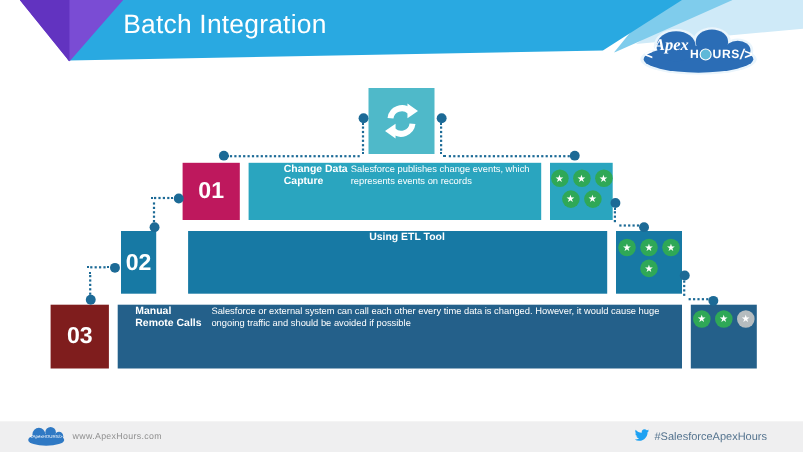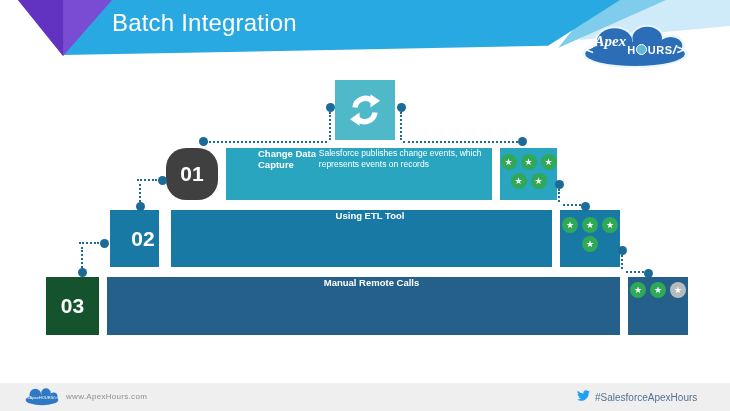--- a/index.html
+++ b/index.html
@@ -104,53 +104,54 @@
       <g fill="none" stroke="#ffffff" stroke-width="6.5">
         <path d="M12 21 A 12.5 12.5 0 0 1 33 13.5"></path>
         <path d="M36 27 A 12.5 12.5 0 0 1 15 34.5"></path>
       </g>
       <polygon points="30.5,5 30.5,21 42,13" fill="#ffffff"></polygon>
       <polygon points="17.5,43 17.5,27 6,35" fill="#ffffff"></polygon>
     </svg>
   </div>
 
   <div id="pyramid">
-      <div class="tier-num" style="left: 166px; top: 148px; width: 52px; height: 52px; background: #404040; border-radius: 20px;">01</div>
+      <div class="tier-num" style="left: 166px; top: 148px; width: 52px; height: 52px; background: #be185d;">01</div>
       <div class="tier-mid" style="left: 226px; top: 148px; width: 266px; height: 52px; background: rgb(42, 165, 191); padding-left: 32px;">
         <div class="tier-title">Change Data Capture</div>
         <div class="tier-desc" style="max-width: 192px;">Salesforce publishes change events, which represents events on records</div>
       </div>
       <div class="tier-star" style="left: 500px; top: 148px; width: 57px; height: 52px; background: rgb(42, 165, 191); padding-top: 6px;">
         <div class="star-row">
           <div class="star-circle" style="background: rgb(47, 168, 87);">★</div>
           <div class="star-circle" style="background: rgb(47, 168, 87);">★</div>
           <div class="star-circle" style="background: rgb(47, 168, 87);">★</div>
         </div>
         <div class="star-row">
           <div class="star-circle" style="background: rgb(47, 168, 87);">★</div>
           <div class="star-circle" style="background: rgb(47, 168, 87);">★</div>
         </div>
       </div>
-      <div class="tier-num" style="left: 110px; top: 210px; width: 32px; height: 57px; background: rgb(23, 121, 164); padding-left: 17px;">02</div>
+      <div class="tier-num" style="left: 110px; top: 210px; width: 32px; height: 57px; background: rgb(23, 121, 164);">02</div>
       <div class="tier-mid" style="left: 171px; top: 210px; width: 381px; height: 57px; background: rgb(23, 121, 164); padding-left: 17px;">
         <div class="tier-title">Using ETL Tool</div>
       </div>
       <div class="tier-star" style="left: 560px; top: 210px; width: 60px; height: 57px; background: rgb(23, 121, 164); padding-top: 7px;">
         <div class="star-row">
           <div class="star-circle" style="background: rgb(47, 168, 87);">★</div>
           <div class="star-circle" style="background: rgb(47, 168, 87);">★</div>
           <div class="star-circle" style="background: rgb(47, 168, 87);">★</div>
         </div>
         <div class="star-row">
           <div class="star-circle" style="background: rgb(47, 168, 87);">★</div>
         </div>
       </div>
-      <div class="tier-num" style="left: 46px; top: 277px; width: 53px; height: 58px; background: #14532d;">03</div>
+      <div class="tier-num" style="left: 46px; top: 277px; width: 53px; height: 58px; background: #7f1d1d;">03</div>
       <div class="tier-mid" style="left: 107px; top: 277px; width: 513px; height: 58px; background: rgb(36, 96, 138); padding-left: 16px;">
         <div class="tier-title">Manual Remote Calls</div>
+        <div class="tier-desc" style="max-width: 430px;">Salesforce or external system can call each other every time data is changed. However, it would cause huge ongoing traffic and should be avoided if possible</div>
       </div>
       <div class="tier-star" style="left: 628px; top: 277px; width: 60px; height: 58px; background: rgb(36, 96, 138); padding-top: 5px;">
         <div class="star-row">
           <div class="star-circle" style="background: rgb(47, 168, 87);">★</div>
           <div class="star-circle" style="background: rgb(47, 168, 87);">★</div>
           <div class="star-circle" style="background: rgb(181, 188, 191);">★</div>
         </div>
       </div>
       <div class="dot" style="left: 325.5px; top: 102.5px; background: rgb(28, 106, 150);"></div>
       <div class="dot" style="left: 396.5px; top: 102.5px; background: rgb(28, 106, 150);"></div>

